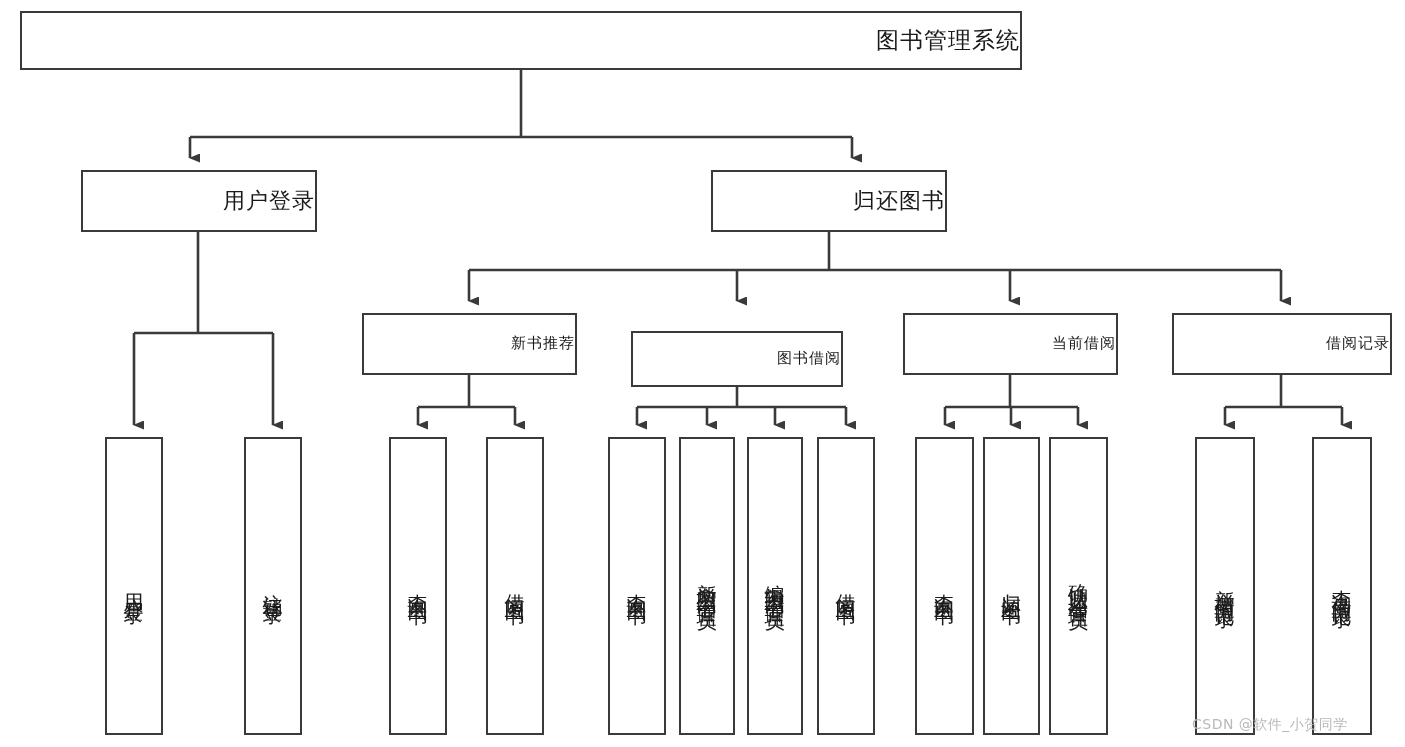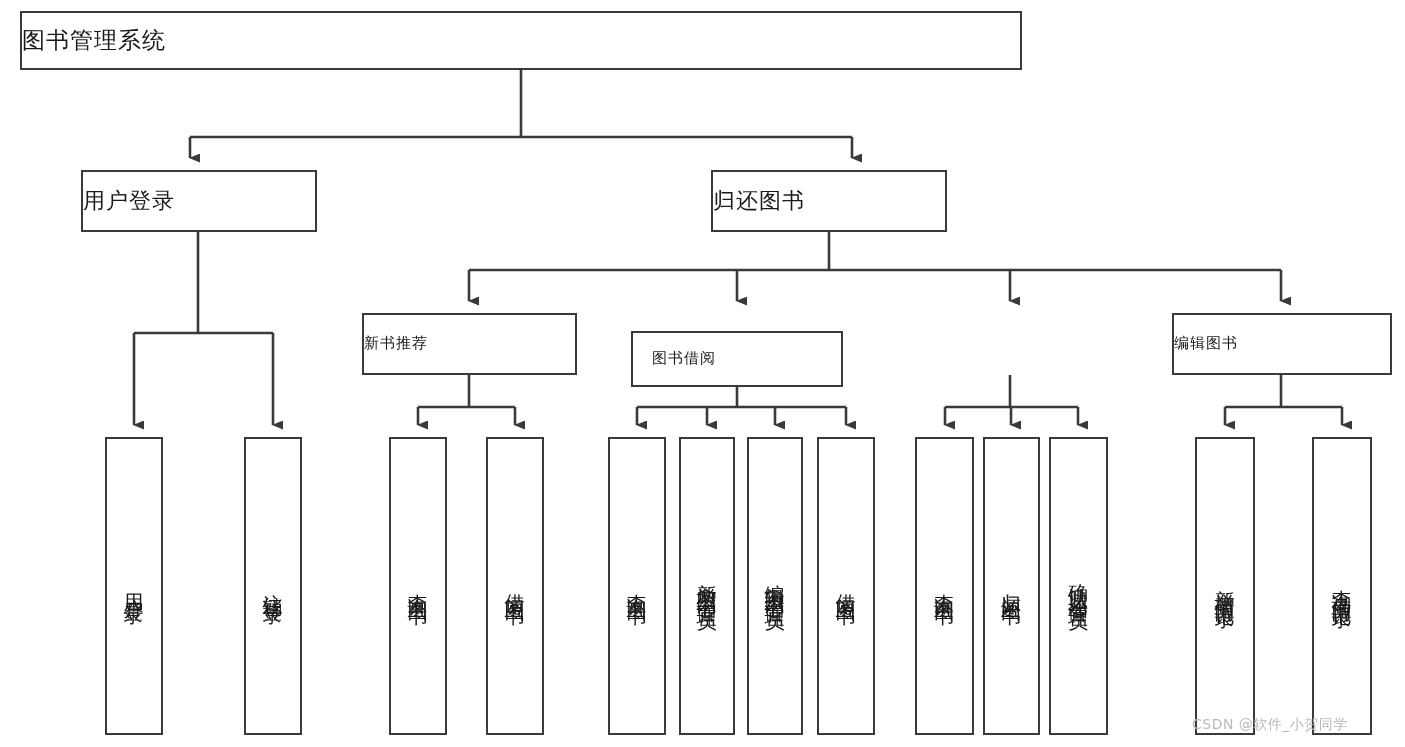--- a/index.html
+++ b/index.html
@@ -26,21 +26,21 @@
     width: 1405px;
     height: 747px;
   }
   .node-box {
     position: absolute;
     box-sizing: border-box;
     border: 2px solid #3a3a3a;
     background: #ffffff;
     display: flex;
     align-items: center;
-    justify-content: flex-start;
+    justify-content: flex-end;
     color: #1a1a1a;
   }
   .node-label {
     display: block;
     text-align: center;
     letter-spacing: 1px;
     line-height: 1.18;
     color: #1a1a1a;
   }
   .node-root .node-label {
@@ -138,22 +138,25 @@
   <div class="node-box node-l2" style="left:711px; top:170px; width:236px; height:62px;">
     <span class="node-label">归还图书</span>
   </div>
 
   <div class="node-box node-l3" style="left:362px; top:313px; width:215px; height:62px;">
     <span class="node-label">新书推荐</span>
   </div>
   <div class="node-box node-l3" style="left:631px; top:331px; width:212px; height:56px;padding-left:19px;">
     <span class="node-label">图书借阅</span>
   </div>
+  <div class="node-box node-l3" style="left:903px; top:313px; width:215px; height:62px;">
+    <span class="node-label">当前借阅</span>
+  </div>
   <div class="node-box node-l3" style="left:1172px; top:313px; width:220px; height:62px;">
-    <span class="node-label">编辑图书</span>
+    <span class="node-label">借阅记录</span>
   </div>
 
   <div class="node-box node-leaf" style="left:105px; top:437px; width:58px; height:298px;">
     <span class="node-label">用户登录</span>
   </div>
   <div class="node-box node-leaf" style="left:244px; top:437px; width:58px; height:298px;">
     <span class="node-label">注销登录</span>
   </div>
 
   <div class="node-box node-leaf" style="left:389px; top:437px; width:58px; height:298px;">

